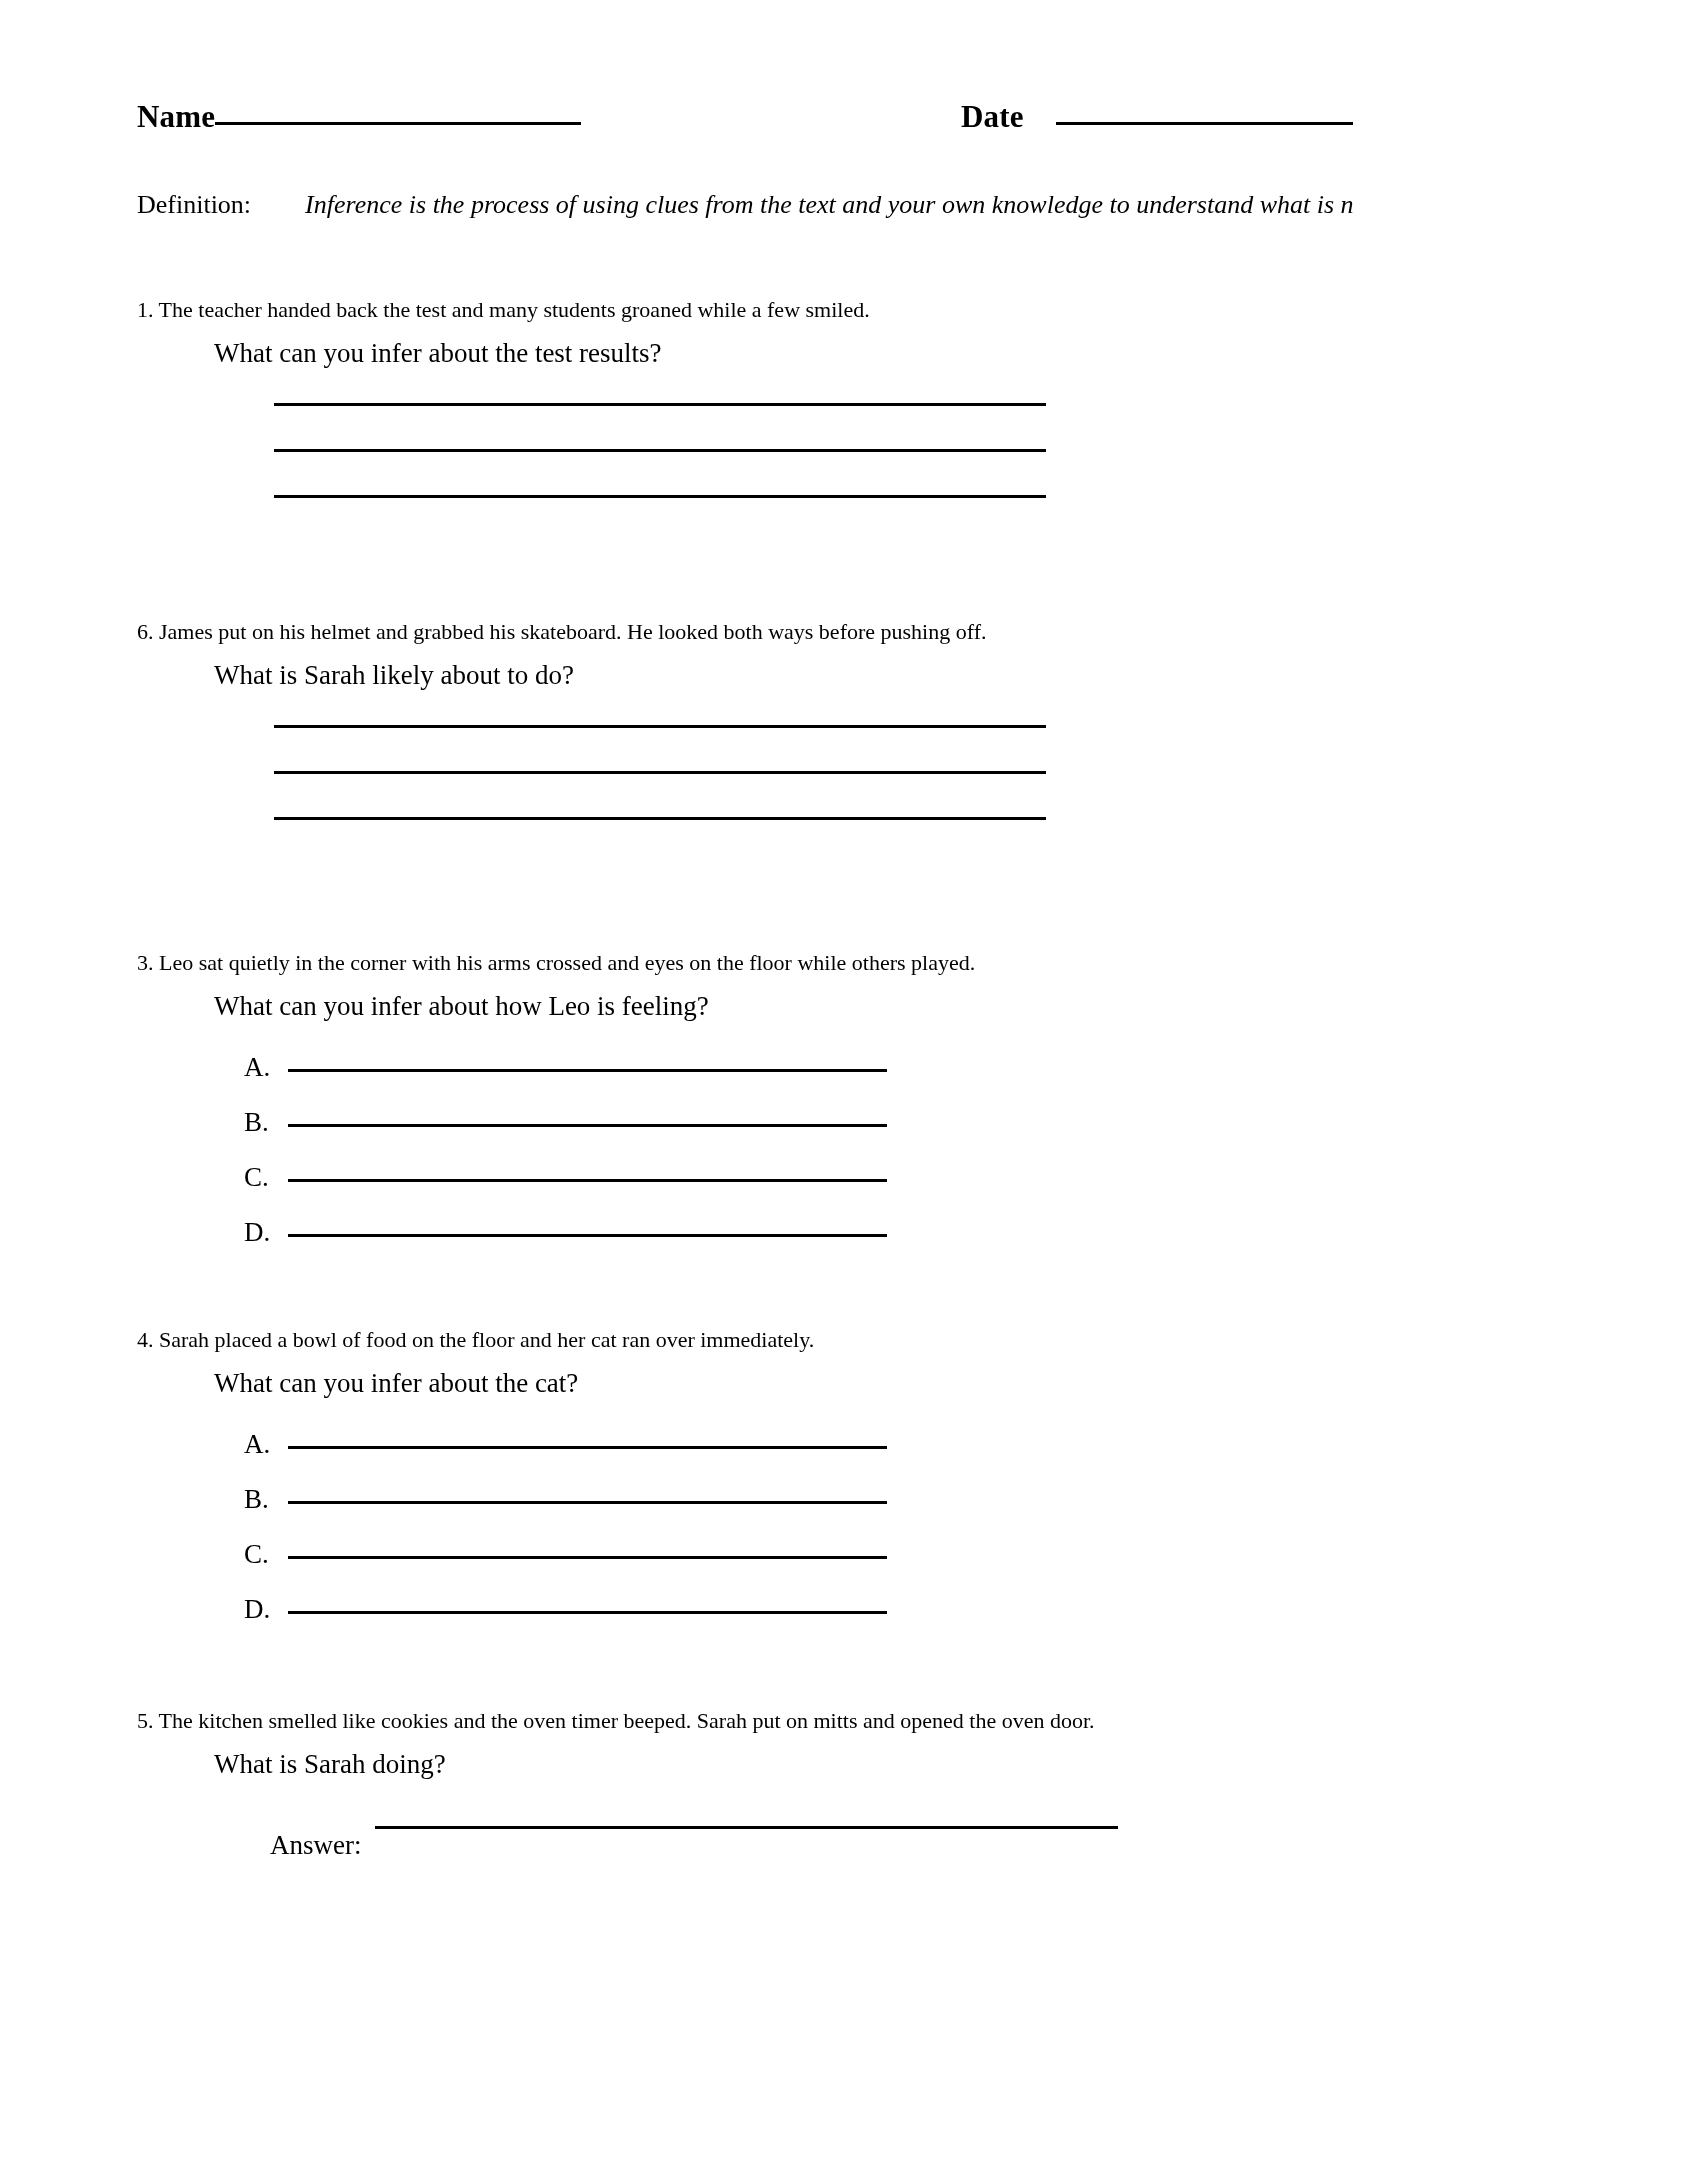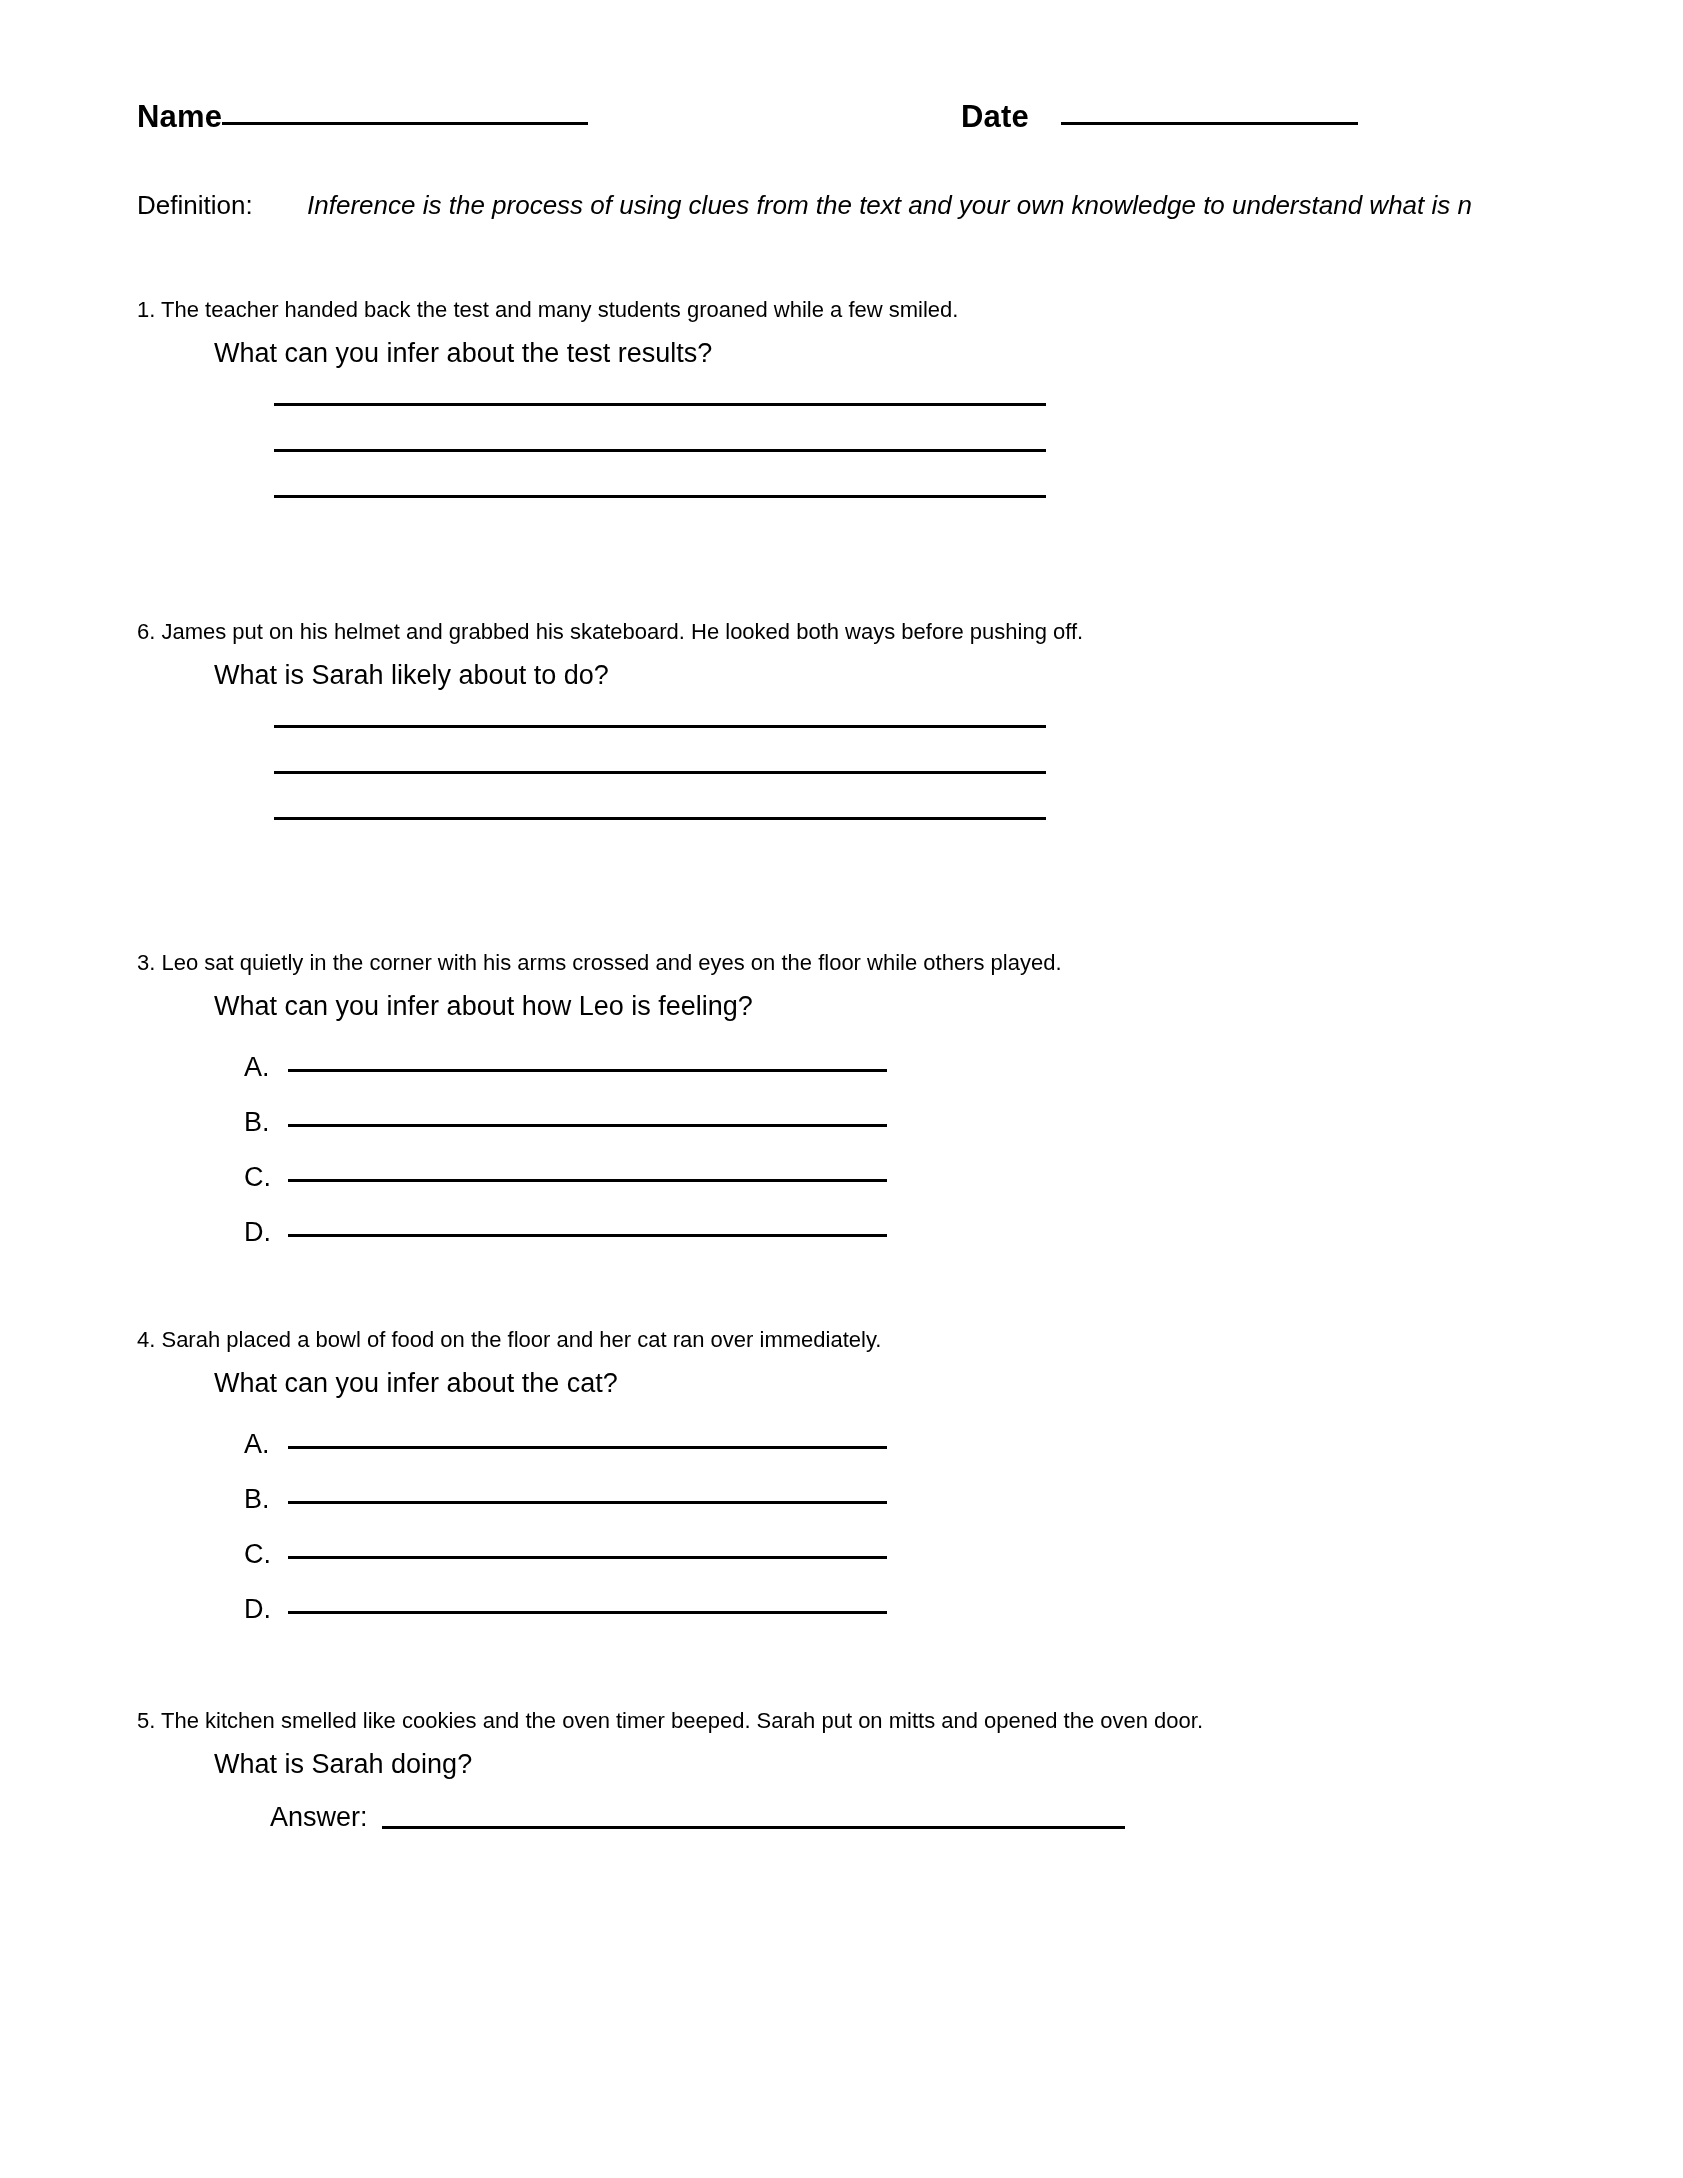--- a/index.html
+++ b/index.html
@@ -8,21 +8,21 @@
     padding: 0;
     background: #ffffff;
   }
 
   .page {
     position: relative;
     width: 1683px;
     height: 2178px;
     background: #ffffff;
     overflow: hidden;
-    font-family: Liberation Sans, sans-serif;
+    font-family: Liberation Serif, serif;
     color: #000000;
     box-sizing: border-box;
   }
 
   
   .header-row {
     position: absolute;
     left: 137px;
     top: 99px;
     width: 1406px;
@@ -142,24 +142,24 @@
     flex: 0 0 auto;
     width: 599px;
     border-bottom: 3px solid #000000;
     height: 0;
     position: relative;
     top: -4px;
   }
 
   
   .answer-single {
-    margin-top: 22px;
+    margin-top: 50px;
     margin-left: 133px;
     display: flex;
-    align-items: flex-end;
+    align-items: flex-start;
     white-space: nowrap;
   }
 
   .answer-label {
     font-size: 27px;
     flex: 0 0 auto;
   }
 
   .answer-rule {
     flex: 0 0 auto;

